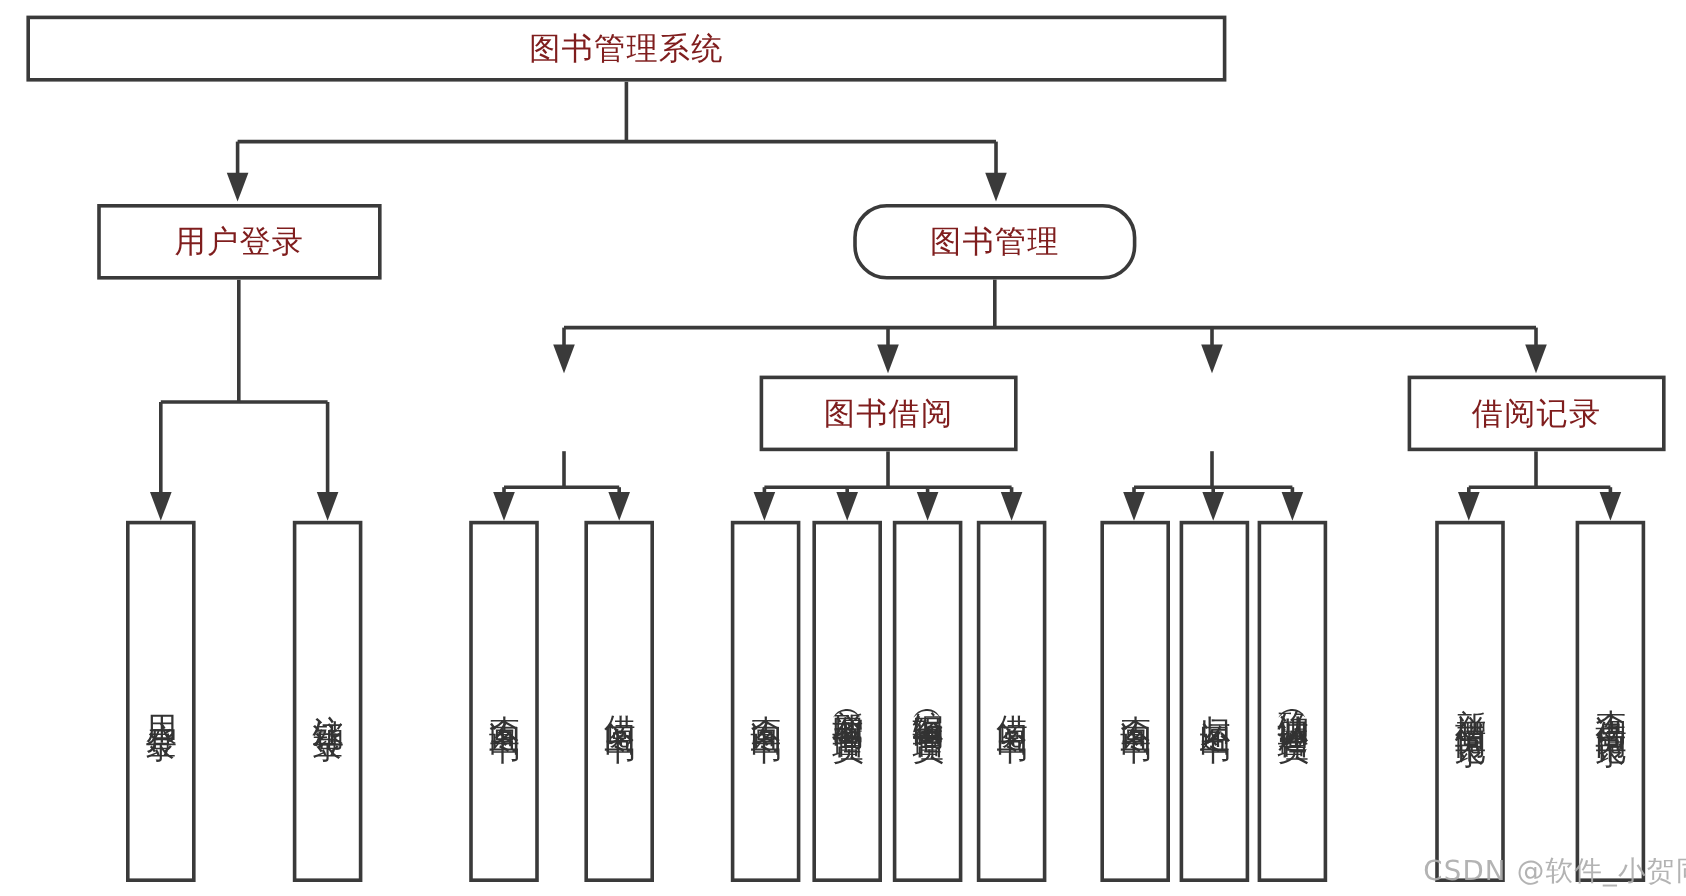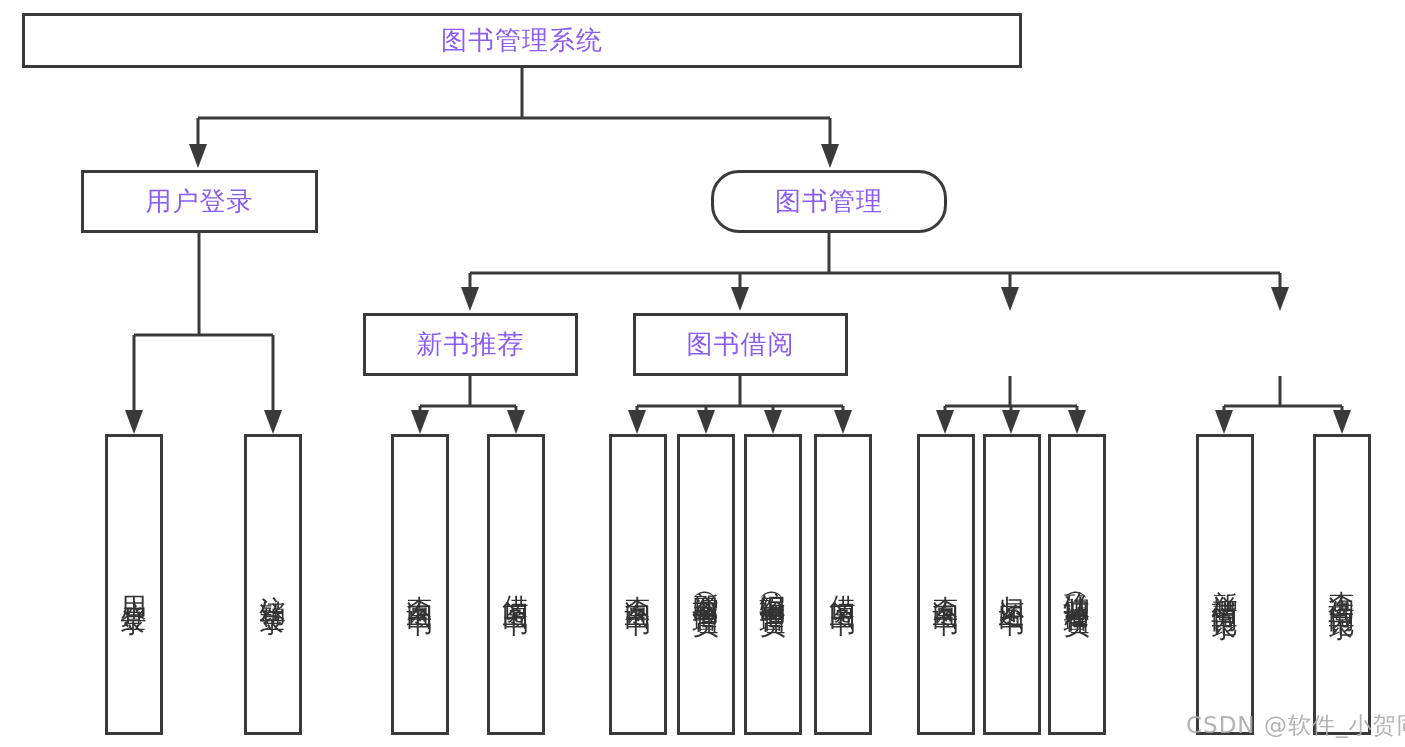--- a/index.html
+++ b/index.html
@@ -23,21 +23,21 @@
     pointer-events: none;
   }
   .node {
     position: absolute;
     box-sizing: border-box;
     border: 3px solid #3a3a3a;
     background: #ffffff;
     display: flex;
     align-items: center;
     justify-content: center;
-    color: #8b5cf6;
+    color: #7f1d1d;
     font-size: 26px;
     letter-spacing: 1px;
     white-space: nowrap;
   }
   .leaf {
     position: absolute;
     box-sizing: border-box;
     border: 3px solid #3a3a3a;
     background: #ffffff;
     display: flex;
@@ -142,22 +142,22 @@
         <polygon points="1333,410 1351,410 1342,434" stroke="none"></polygon>
       </g>
     </g>
   </svg>
 
   <div class="node" style="left:22px; top:13px; width:1000px; height:55px;">图书管理系统</div>
 
   <div class="node" style="left:81px; top:170px; width:237px; height:63px;">用户登录</div>
   <div class="node" style="left:711px; top:170px; width:236px; height:63px;border-radius:28px;">图书管理</div>
 
-  <div class="node" style="left:363px; top:313px; width:215px; height:63px;">新书推荐</div>
   <div class="node" style="left:633px; top:313px; width:215px; height:63px;">图书借阅</div>
+  <div class="node" style="left:1173px; top:313px; width:215px; height:63px;">借阅记录</div>
 
   <div class="leaf" style="left:105px; top:434px; width:58px; height:301px;">用户登录</div>
   <div class="leaf" style="left:244px; top:434px; width:58px; height:301px;">注销登录</div>
 
   <div class="leaf" style="left:391px; top:434px; width:58px; height:301px;">查询图书</div>
   <div class="leaf" style="left:487px; top:434px; width:58px; height:301px;">借阅图书</div>
 
   <div class="leaf" style="left:609px; top:434px; width:58px; height:301px;">查询图书</div>
   <div class="leaf" style="left:677px; top:434px; width:58px; height:301px; letter-spacing:3px;">新增图书（管理员）</div>
   <div class="leaf" style="left:744px; top:434px; width:58px; height:301px; letter-spacing:3px;">编辑图书（管理员）</div>

